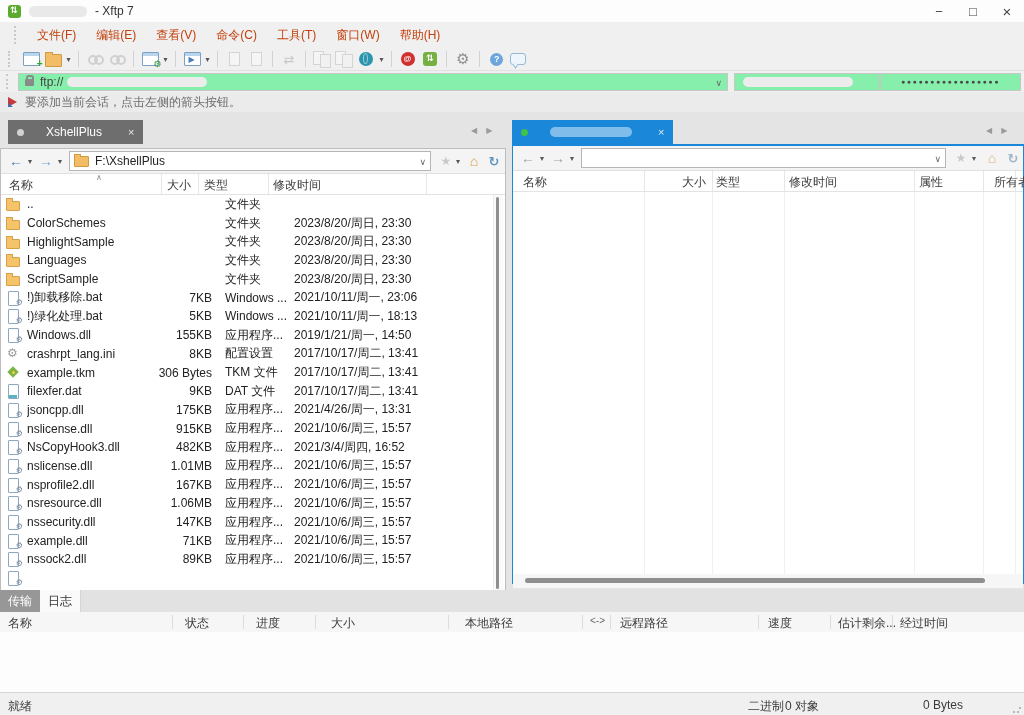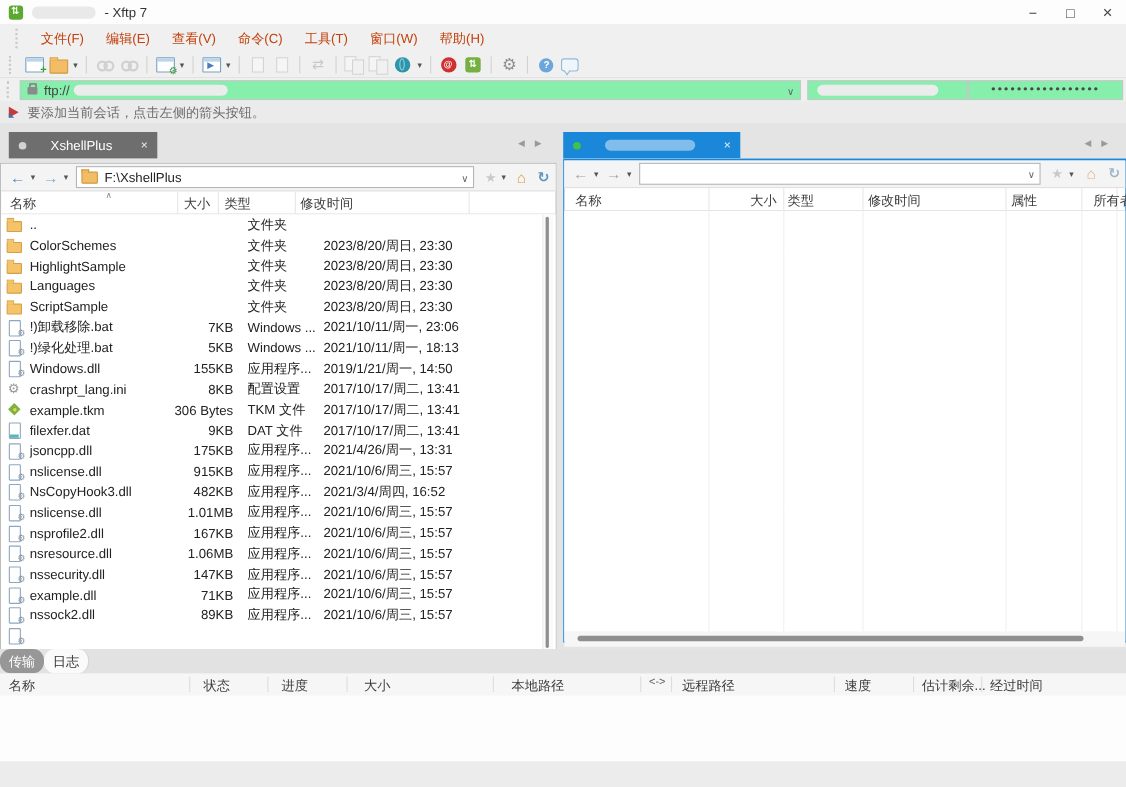--- a/index.html
+++ b/index.html
@@ -145,21 +145,21 @@
     linear-gradient(#f0f0f0,#f0f0f0) 271px 0/1px 100% no-repeat,
     linear-gradient(#f0f0f0,#f0f0f0) 401px 0/1px 100% no-repeat,
     linear-gradient(#f0f0f0,#f0f0f0) 470px 0/1px 100% no-repeat,
     linear-gradient(#f0f0f0,#f0f0f0) 502px 0/1px 100% no-repeat,#fff;}
   .hscroll{position:relative;height:14px;background:#f6f6f6;}
   .hthumb{position:absolute;left:12px;top:4px;width:460px;height:5px;background:#8f8f8f;border-radius:3px;}
 
   
   .transfer{left:0;top:590px;width:1024px;height:102px;background:#fff;}
   .ttabbar{position:absolute;left:0;top:0;width:1024px;height:22px;background:#e2e2e2;border-bottom:1px solid #cccccc;display:flex;}
-  .ttab{height:22px;display:flex;align-items:center;padding:0 8px;border-radius:10px;}
+  .ttab{height:22px;display:flex;align-items:center;padding:0 8px;}
   .ttab.active{background:#979797;color:#fff;}
   .ttab.idle{background:#fafafa;color:#333;border-right:1px solid #d5d5d5;}
   .thead{position:absolute;left:0;top:22px;width:1024px;height:20px;background:#f6f6f6;border-bottom:1px solid #e3e3e3;color:#3c3c3c;
     background-image:
     linear-gradient(#dcdcdc,#dcdcdc),linear-gradient(#dcdcdc,#dcdcdc),linear-gradient(#dcdcdc,#dcdcdc),
     linear-gradient(#dcdcdc,#dcdcdc),linear-gradient(#dcdcdc,#dcdcdc),linear-gradient(#dcdcdc,#dcdcdc),
     linear-gradient(#dcdcdc,#dcdcdc),linear-gradient(#dcdcdc,#dcdcdc),linear-gradient(#dcdcdc,#dcdcdc);
     background-position:172px 3px,243px 3px,315px 3px,448px 3px,582px 3px,610px 3px,758px 3px,830px 3px,892px 3px;
     background-size:1px 14px;background-repeat:no-repeat;}
   .tcontent{position:absolute;left:0;top:42px;width:1024px;height:60px;background:#fdfdfd;}
@@ -543,14 +543,21 @@
       <span class="hl" style="left:465px;">本地路径</span>
       <span class="hl" style="left:590px;font-size:10px;color:#666;">&lt;-&gt;</span>
       <span class="hl" style="left:620px;">远程路径</span>
       <span class="hl" style="left:768px;">速度</span>
       <span class="hl" style="left:838px;">估计剩余...</span>
       <span class="hl" style="left:900px;">经过时间</span>
     </div>
     <div class="tcontent"></div>
   </div>
 
+  <div class="abs statusbar">
+    <span class="sb" style="left:8px;">就绪</span>
+    <span class="sb" style="left:748px;">二进制</span>
+    <span class="sb" style="left:785px;">0 对象</span>
+    <span class="sb" style="left:900px;width:63px;text-align:right;">0 Bytes</span>
+    <span class="grip-corner"></span>
+  </div>
 
 </div>
 
 </body></html>

